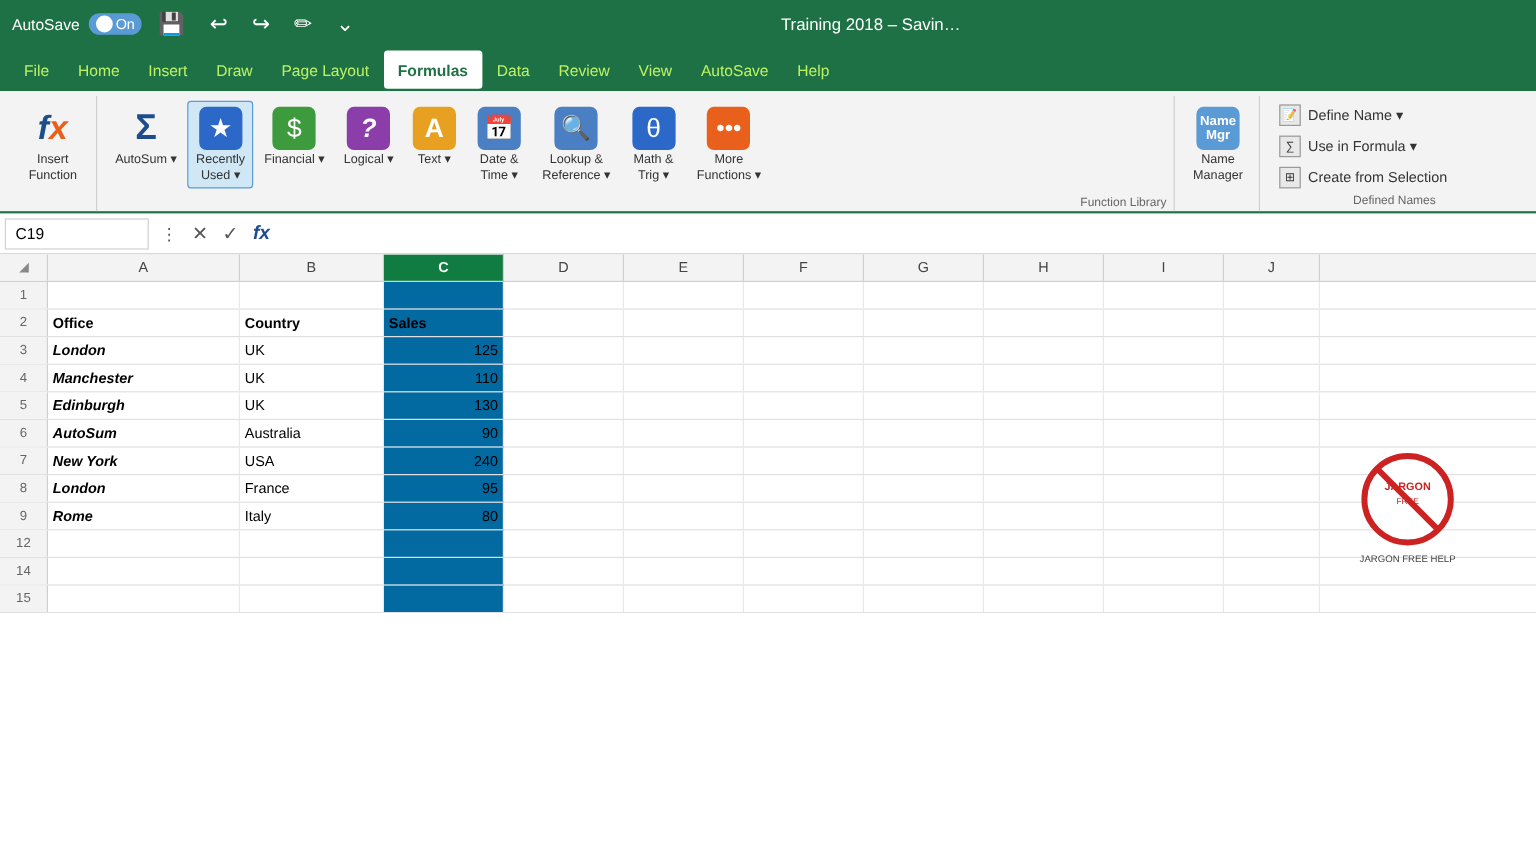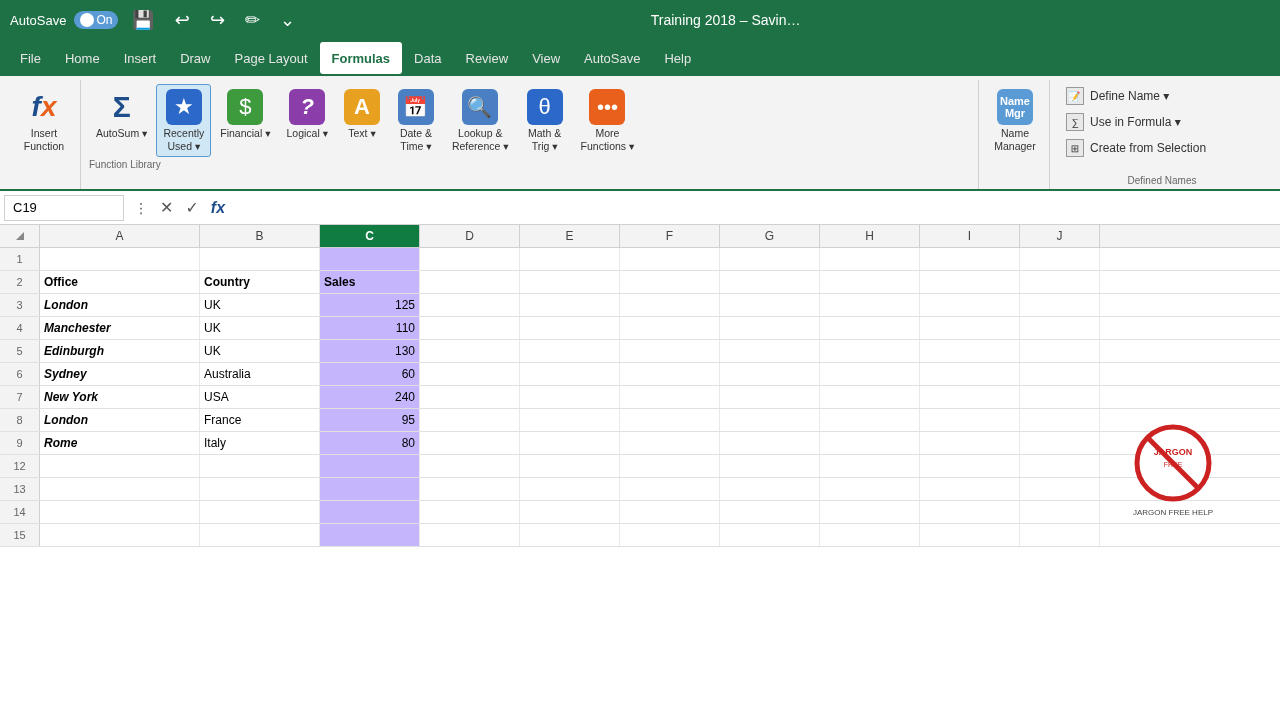--- a/index.html
+++ b/index.html
@@ -32,21 +32,21 @@
 
     
     #menu-bar {
       background: #1e7145;
       display: flex;
       padding: 0 8px;
       height: 36px;
       align-items: center;
     }
     .menu-item {
-      color: #e5e5e5;
+      color: #bef264;
       padding: 4px 12px;
       cursor: pointer;
       font-size: 13px;
       border-radius: 3px;
       height: 32px;
       display: flex; align-items: center;
     }
     .menu-item.active {
       background: white;
       color: #1e7145;
@@ -95,24 +95,24 @@
     }
     .ribbon-btn.active { background: #d0e8f5; border-color: #5b9bd5; }
     .ribbon-btn .icon {
       width: 36px; height: 36px;
       display: flex; align-items: center; justify-content: center;
       font-size: 22px;
       margin-bottom: 2px;
     }
     .ribbon-btn-label { font-size: 10.5px; line-height: 1.2; }
     .ribbon-group-label {
-      text-align: left;
+      text-align: right;
       font-size: 10px;
       color: #666;
-      padding: 2px 0 19px 0;
+      padding: 2px 0 1px 0;
       margin-top: auto;
     }
     .icon-star { background: #2b68c8; border-radius: 6px; color: white; font-size: 20px; }
     .defined-names-btn {
       display: flex;
       align-items: center;
       gap: 8px;
       padding: 3px 8px;
       cursor: pointer;
       border-radius: 3px;
@@ -188,21 +188,21 @@
     }
     .cell {
       height: 22px;
       border-right: 1px solid #e8e8e8;
       padding: 2px 4px;
       font-size: 12px;
       display: flex; align-items: center;
       overflow: hidden;
       white-space: nowrap;
     }
-    .cell.selected-col { background: #c4b5fd; }
+    .cell.selected-col { background: #0369a1; }
     .cell.bold-italic { font-weight: bold; font-style: italic; }
     .cell.right-align { justify-content: flex-end; }
     .cell.header-bold { font-weight: bold; }
 
     
     .col-a { width: 160px; min-width: 160px; }
     .col-b { width: 120px; min-width: 120px; }
     .col-c { width: 100px; min-width: 100px; }
     .col-d { width: 100px; min-width: 100px; }
     .col-e { width: 100px; min-width: 100px; }
@@ -456,23 +456,23 @@
       <div class="cell col-e"></div>
       <div class="cell col-f"></div>
       <div class="cell col-g"></div>
       <div class="cell col-h"></div>
       <div class="cell col-i"></div>
       <div class="cell col-j"></div>
     </div>
 
     <div class="grid-row">
       <div class="row-num">6</div>
-      <div class="cell col-a bold-italic">Sydney</div>
+      <div class="cell col-a bold-italic">AutoSum</div>
       <div class="cell col-b">Australia</div>
-      <div class="cell col-c selected-col right-align">60</div>
+      <div class="cell col-c selected-col right-align">90</div>
       <div class="cell col-d"></div>
       <div class="cell col-e"></div>
       <div class="cell col-f"></div>
       <div class="cell col-g"></div>
       <div class="cell col-h"></div>
       <div class="cell col-i"></div>
       <div class="cell col-j"></div>
     </div>
 
     <div class="grid-row">
@@ -527,33 +527,20 @@
       <div class="cell col-c selected-col"></div>
       <div class="cell col-d"></div>
       <div class="cell col-e"></div>
       <div class="cell col-f"></div>
       <div class="cell col-g"></div>
       <div class="cell col-h"></div>
       <div class="cell col-i"></div>
       <div class="cell col-j"></div>
     </div>
     <div class="grid-row">
-      <div class="row-num">13</div>
-      <div class="cell col-a"></div>
-      <div class="cell col-b"></div>
-      <div class="cell col-c selected-col"></div>
-      <div class="cell col-d"></div>
-      <div class="cell col-e"></div>
-      <div class="cell col-f"></div>
-      <div class="cell col-g"></div>
-      <div class="cell col-h"></div>
-      <div class="cell col-i"></div>
-      <div class="cell col-j"></div>
-    </div>
-    <div class="grid-row">
       <div class="row-num">14</div>
       <div class="cell col-a"></div>
       <div class="cell col-b"></div>
       <div class="cell col-c selected-col"></div>
       <div class="cell col-d"></div>
       <div class="cell col-e"></div>
       <div class="cell col-f"></div>
       <div class="cell col-g"></div>
       <div class="cell col-h"></div>
       <div class="cell col-i"></div>
@@ -568,21 +555,21 @@
       <div class="cell col-e"></div>
       <div class="cell col-f"></div>
       <div class="cell col-g"></div>
       <div class="cell col-h"></div>
       <div class="cell col-i"></div>
       <div class="cell col-j"></div>
     </div>
 
   </div>
 
-  <div style="position:absolute;right:62px;bottom:30px;width:90px;text-align:center;">
+  <div style="position:absolute;right:62px;bottom:40px;width:90px;text-align:center;">
     <svg width="80" height="80" viewBox="0 0 80 80">
       <circle cx="40" cy="40" r="36" fill="white" stroke="#cc2222" stroke-width="5"></circle>
       <line x1="14" y1="14" x2="66" y2="66" stroke="#cc2222" stroke-width="5"></line>
       <text x="40" y="32" text-anchor="middle" fill="#cc2222" font-size="9" font-weight="bold" font-family="Arial,sans-serif">JARGON</text>
       <text x="40" y="44" text-anchor="middle" fill="#cc2222" font-size="7" font-family="Arial,sans-serif">FREE</text>
     </svg>
     <div style="font-size:8px;color:#444;font-family:Arial,sans-serif;line-height:1.2;margin-top:2px;">JARGON FREE HELP</div>
   </div>
 
 </div>

